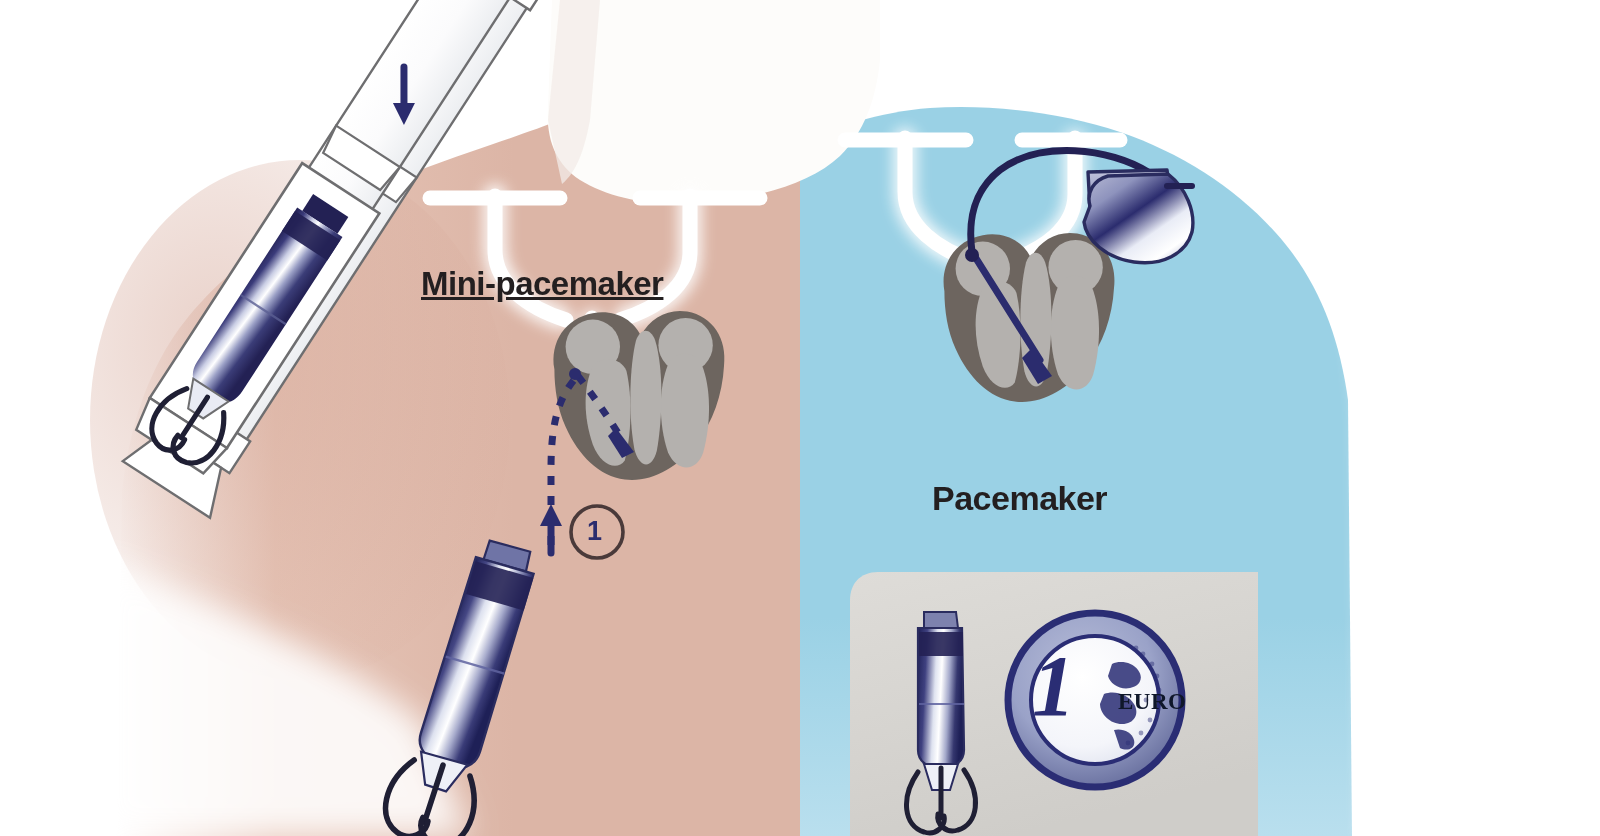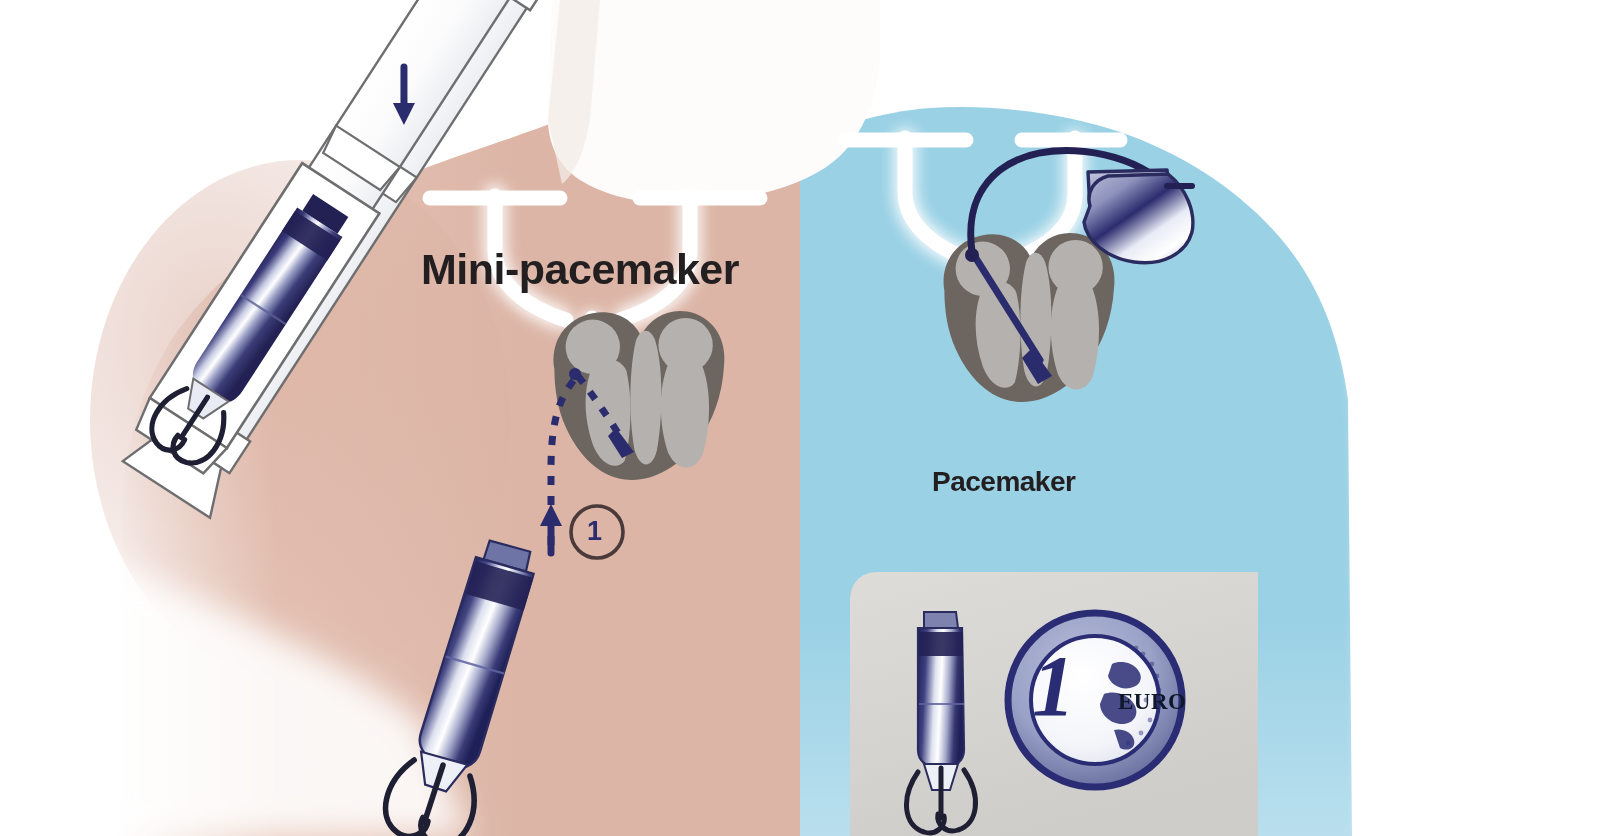--- a/index.html
+++ b/index.html
@@ -28,27 +28,28 @@
     position: absolute;
     font-family: "Liberation Sans", sans-serif;
     color: #231f20;
     font-weight: 700;
     letter-spacing: -0.5px;
     white-space: pre;
     line-height: 1.06;
   }
   #label-mini {
     left: 421px;
-    top: 247px;
-    font-size: 43px;
+    top: 267px;
+    font-size: 33px;
+    text-decoration: underline;
   }
   #label-classic {
     left: 932px;
     top: 408px;
-    font-size: 28px;
+    font-size: 34px;
     text-align: center;
   }
   .coin-num {
     position: absolute;
     left: 1032px;
     top: 636px;
     font-family: "Liberation Serif", serif;
     font-size: 86px;
     font-weight: 700;
     font-style: italic;

